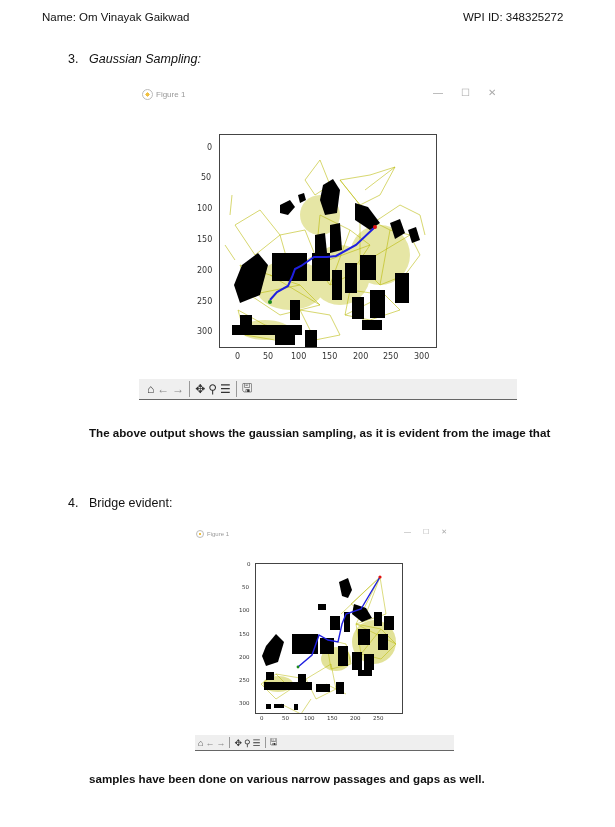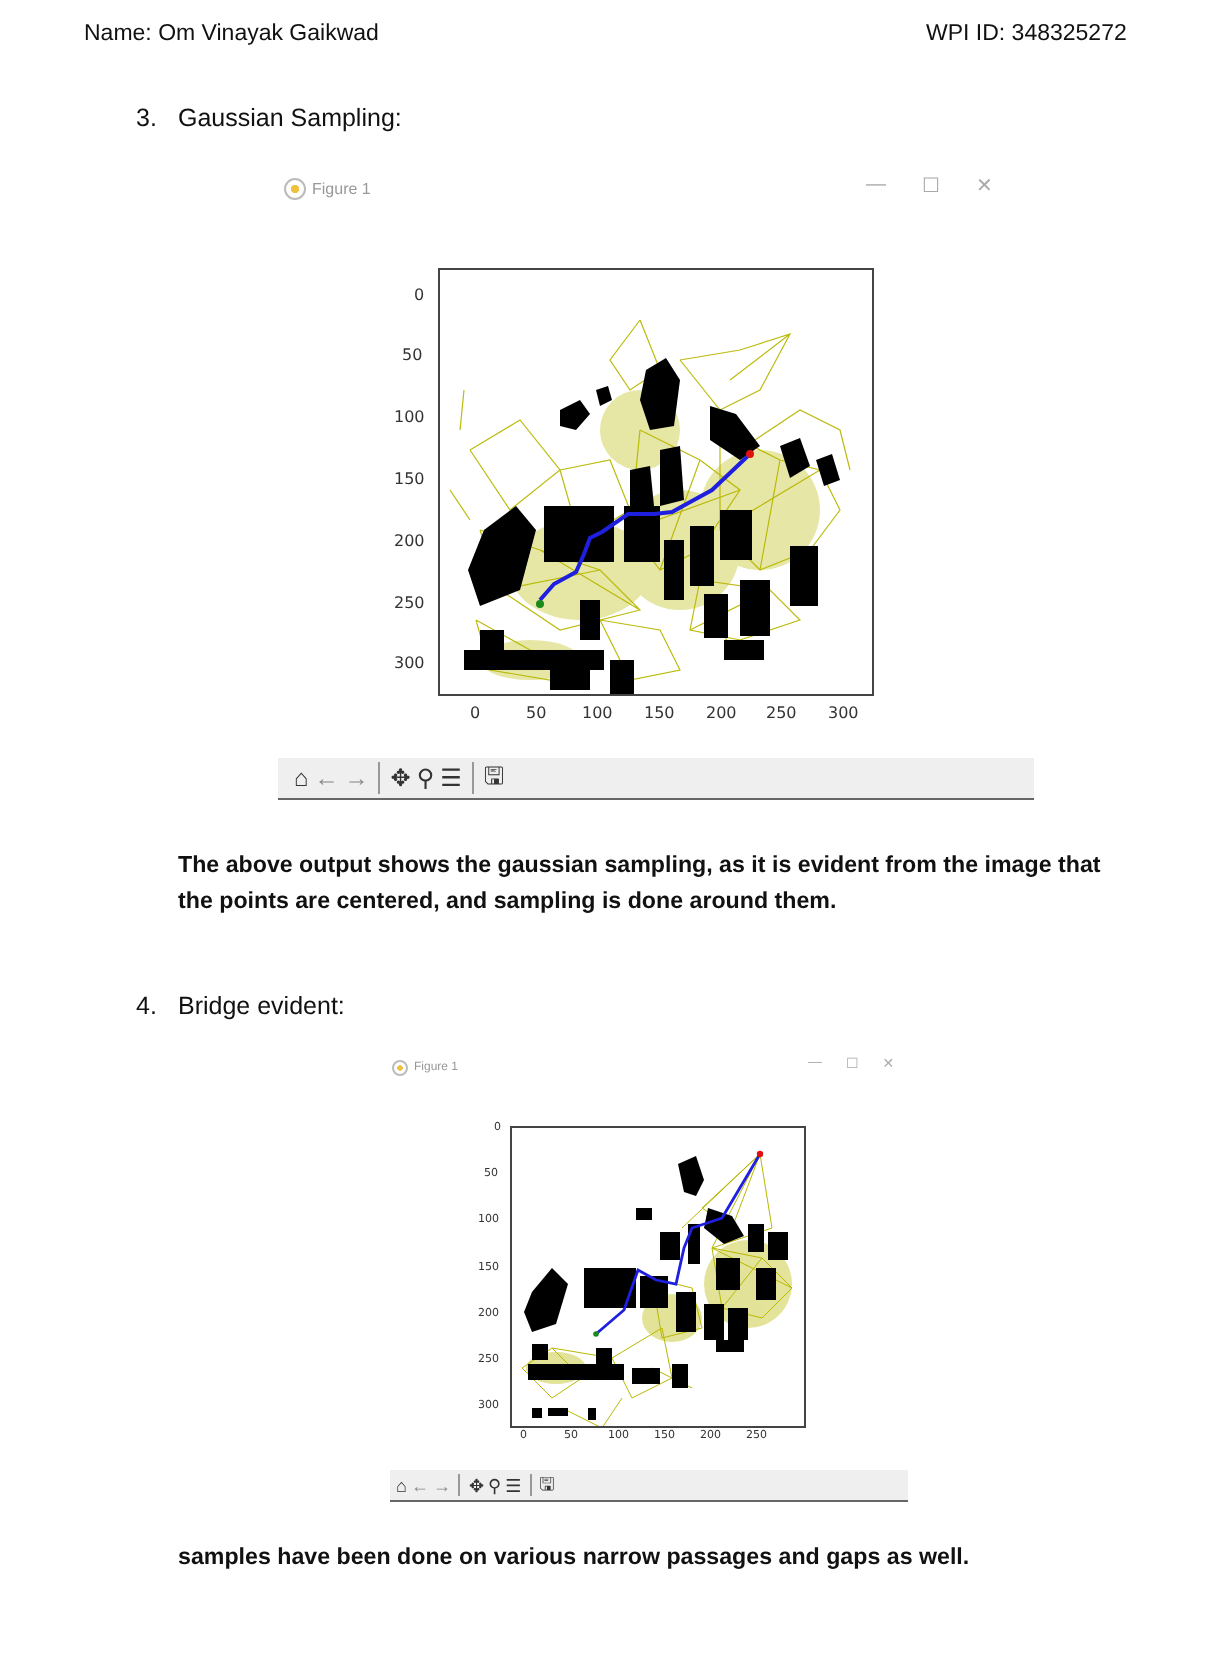--- a/index.html
+++ b/index.html
@@ -19,21 +19,21 @@
   .tb-sep{width:1px;background:#999;align-self:stretch;margin:2px 2px;}
   svg{display:block;}
 </style>
 </head>
 <body>
 
 <div class="abs hdr" style="left:42px;">Name: Om Vinayak Gaikwad</div>
 <div class="abs hdr" style="left:463px;">WPI ID: 348325272</div>
 
 <div class="abs h2" style="left:68px;top:52px;">3.</div>
-<div class="abs h2" style="left:89px;top:52px;">Gaussian Sampling:</div>
+<div class="abs h2" style="left:89px;top:52px;font-style:italic;">Gaussian Sampling:</div>
 
 <div class="abs fig-title" style="left:142px;top:89px;">
   <span class="logo"></span>
   <span>Figure 1</span>
 </div>
 <div class="abs winctl" style="left:433px;top:87px;">
   <span>—</span>
   <span>☐</span>
   <span>✕</span>
 </div>
@@ -116,21 +116,20 @@
   <span class="tb-sep"></span>
   <span class="tb-btn">✥</span>
   <span class="tb-btn">⚲</span>
   <span class="tb-btn">☰</span>
   <span class="tb-sep"></span>
   <span class="tb-btn">🖫</span>
 </div>
 
 <div class="abs para" style="left:89px;top:424px;">
   <div>The above output shows the gaussian sampling, as it is evident from the image that</div>
-  <div>the points are centered, and sampling is done around them.</div>
 </div>
 
 <div class="abs h2" style="left:68px;top:496px;">4.</div>
 <div class="abs h2" style="left:89px;top:496px;">Bridge evident:</div>
 
 <div class="abs fig-title" style="left:196px;top:530px;font-size:6px;">
   <span class="logo" style="width:6px;height:6px;"></span>
   <span>Figure 1</span>
 </div>
 <div class="abs winctl" style="left:404px;top:528px;font-size:7px;gap:12px;">

